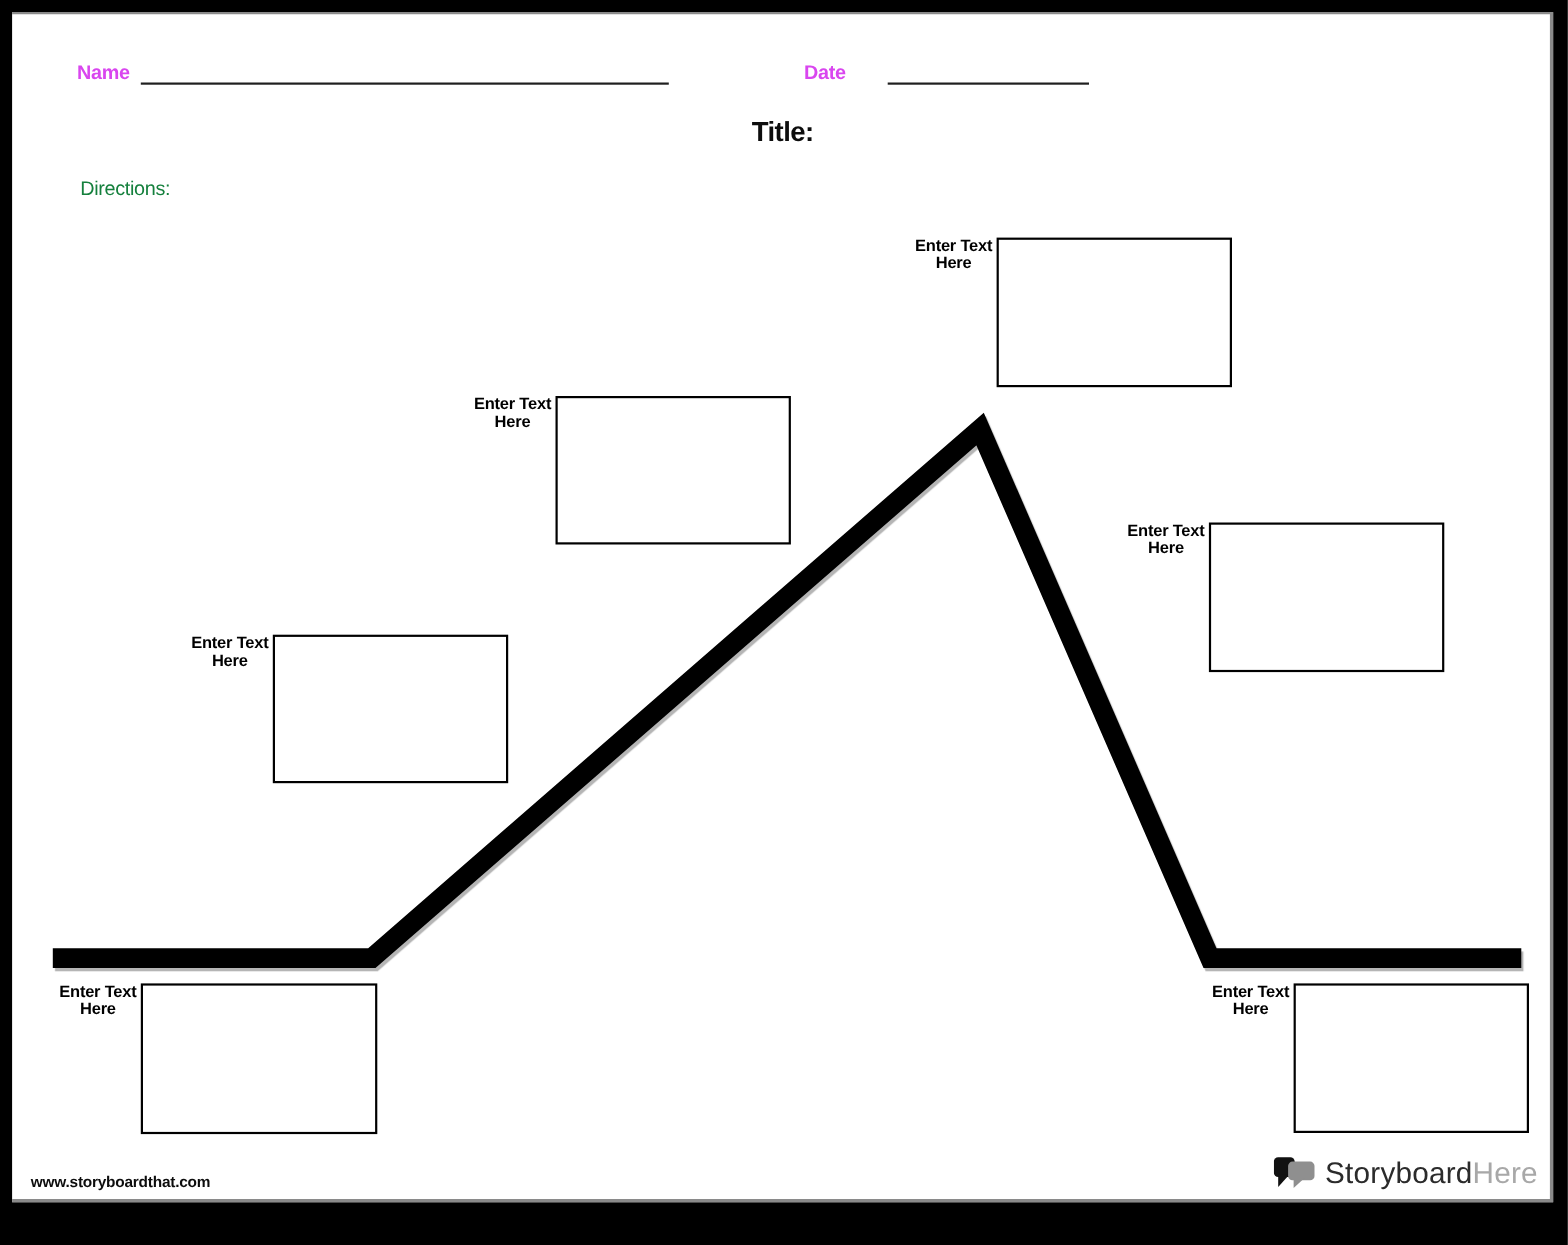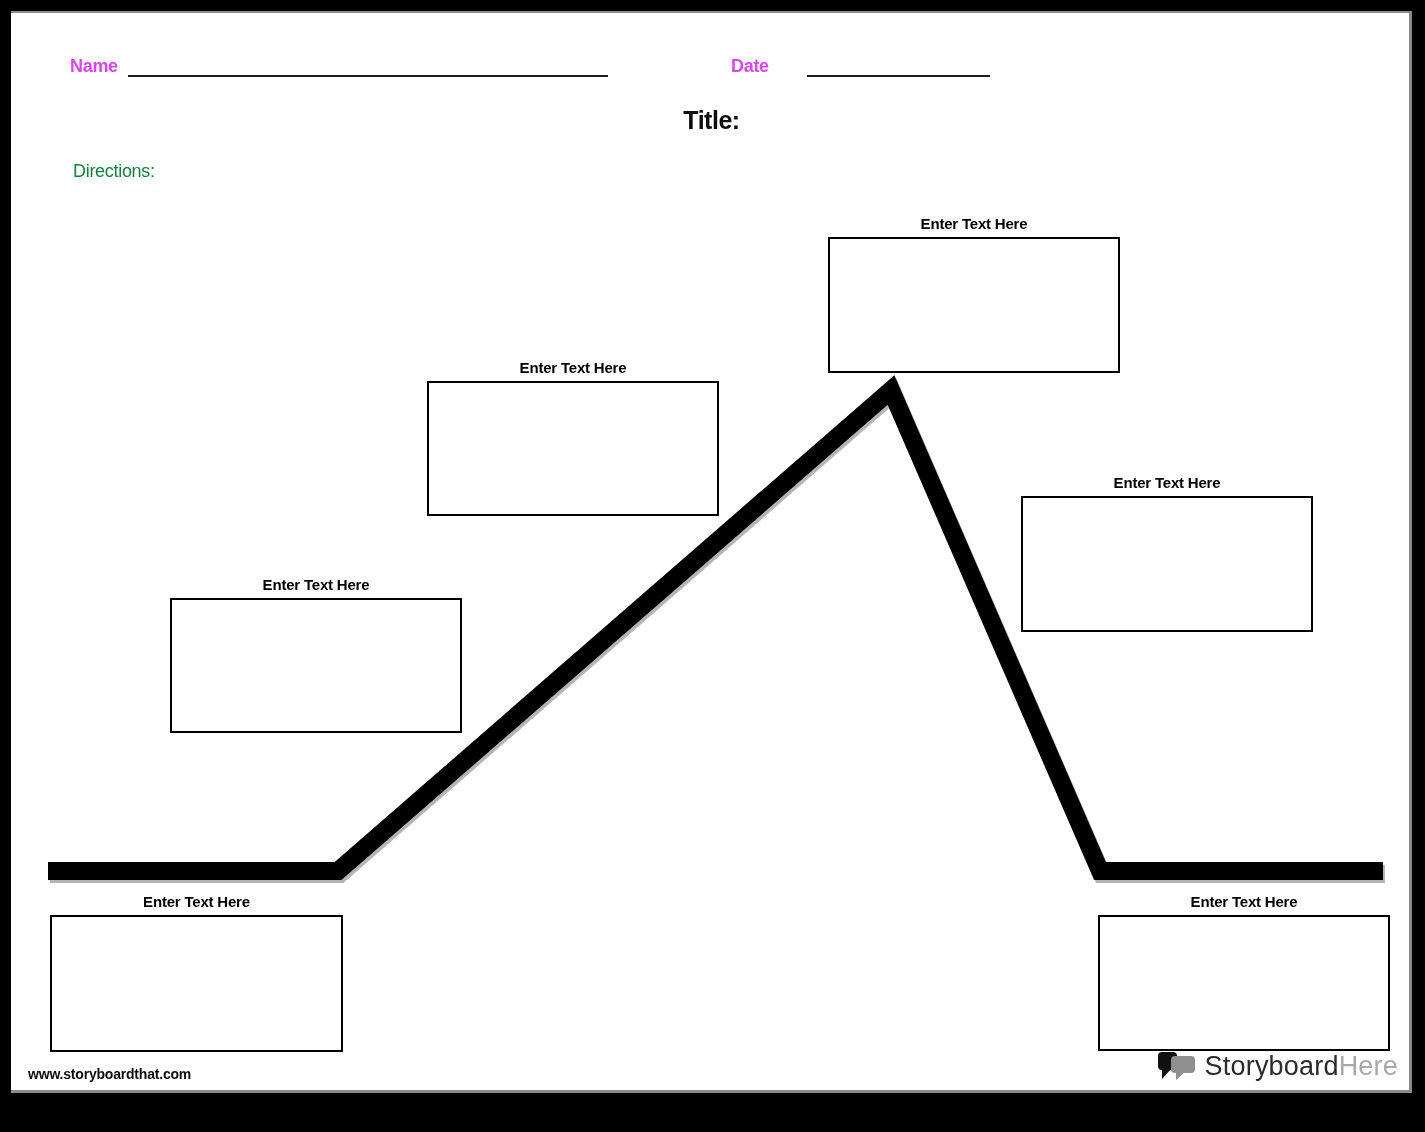--- a/index.html
+++ b/index.html
@@ -62,21 +62,21 @@
     filter: drop-shadow(2px 3px 0px #b5b5b5);
     pointer-events: none;
   }
   .plot-line-svg polyline {
     fill: none;
     stroke: #000000;
     stroke-width: 18;
     stroke-linejoin: miter;
     stroke-miterlimit: 6;
   }
-  .box-group { position: absolute; display: flex; flex-direction: column; }
+  .box-group { position: absolute; display: flex; flex-direction: row; }
   .box-label {
     text-align: center;
     font-weight: 700;
     font-size: 15px;
     letter-spacing: -0.2px;
     color: #000;
     height: 16px;
     line-height: 16px;
     margin-bottom: 5px;
   }

